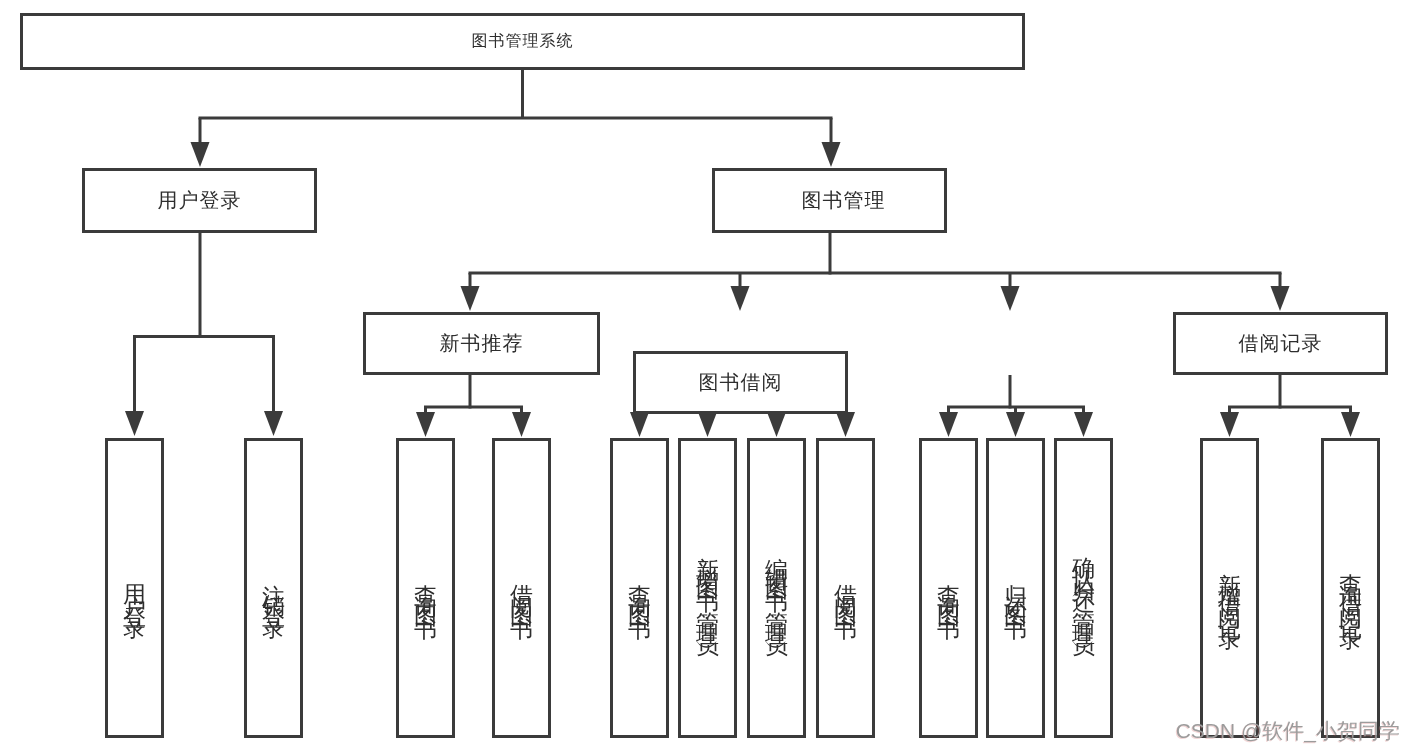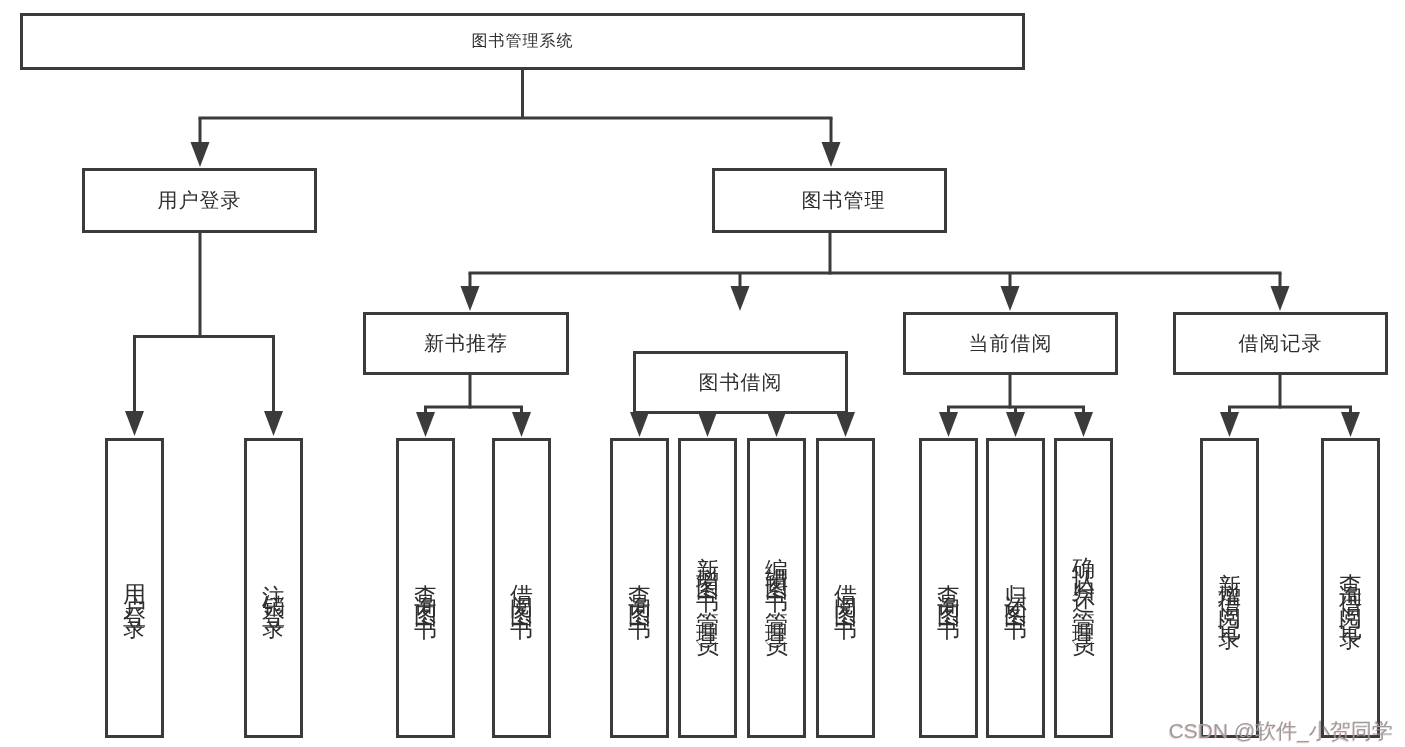--- a/index.html
+++ b/index.html
@@ -20,21 +20,21 @@
     display:flex; align-items:center; justify-content:center;
     text-align:center;
   }
   .h-label{font-size:20px; letter-spacing:1px; white-space:nowrap;}
   .root-label{font-size:16px; letter-spacing:1px;}
   .leaf .v-label{
     writing-mode:vertical-rl; text-orientation:mixed;
     font-size:23px; letter-spacing:11px; line-height:1;
   }
   .watermark{
-    position:absolute; right:12px; bottom:2px;
+    position:absolute; right:5px; bottom:2px;
     font-size:21px; color:var(--wm); white-space:nowrap;
     text-shadow:-1px 1px 0 rgba(205,90,90,0.25);
   }
 </style>
 </head>
 <body>
 
 <div class="canvas">
 
   <svg class="connectors" viewBox="0 0 1405 747" xmlns="http://www.w3.org/2000/svg">
@@ -103,28 +103,25 @@
     <span class="root-label">图书管理系统</span>
   </div>
 
   <div class="box" style="left:82px; top:168px; width:235px; height:65px;">
     <span class="h-label">用户登录</span>
   </div>
   <div class="box" style="left:712px; top:168px; width:235px; height:65px;padding-left:28px;">
     <span class="h-label">图书管理</span>
   </div>
 
-  <div class="box" style="left:363px; top:312px; width:206px; height:63px;">
+  <div class="box" style="left:363px; top:312px; width:237px; height:63px;">
     <span class="h-label">新书推荐</span>
   </div>
   <div class="box" style="left:633px; top:312px; width:215px; height:63px;margin-top:39px;">
     <span class="h-label">图书借阅</span>
-  </div>
-  <div class="box" style="left:903px; top:312px; width:215px; height:63px;">
-    <span class="h-label">当前借阅</span>
   </div>
   <div class="box" style="left:1173px; top:312px; width:215px; height:63px;">
     <span class="h-label">借阅记录</span>
   </div>
 
   <div class="box leaf" style="left:105px; top:438px; width:59px; height:300px;">
     <span class="v-label">用户登录</span>
   </div>
   <div class="box leaf" style="left:244px; top:438px; width:59px; height:300px;">
     <span class="v-label">注销登录</span>

